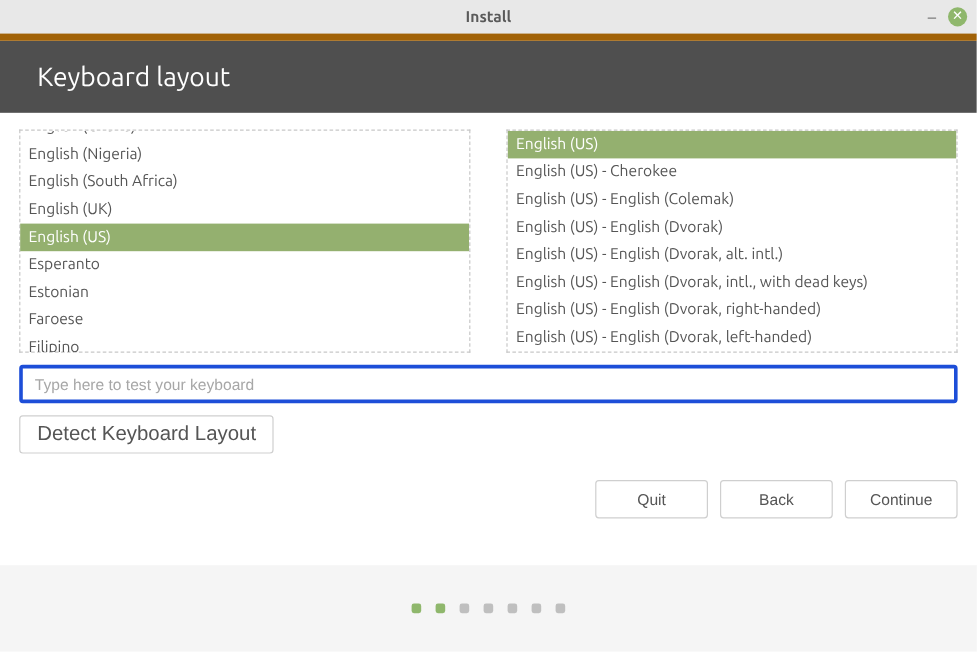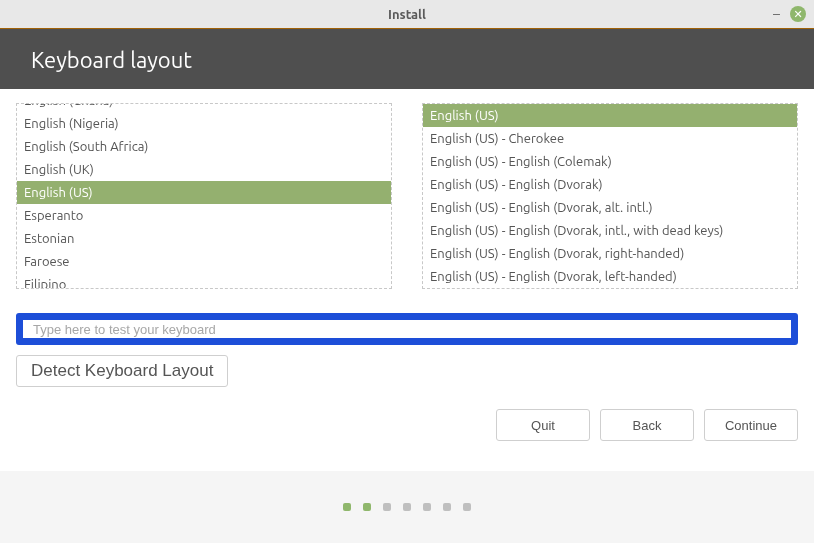--- a/index.html
+++ b/index.html
@@ -11,21 +11,21 @@
     width: 814px;
     height: 543px;
     overflow: hidden;
   }
   .titlebar {
     height: 28px;
     background: #e8e8e8;
     display: flex;
     align-items: center;
     position: relative;
-    border-bottom: 1px solid #a16207;
+    border-bottom: 6px solid #a16207;
   }
   .titlebar-title {
     position: absolute;
     left: 0; right: 0;
     text-align: center;
     font-size: 13px;
     font-weight: 600;
     color: #5a5a5a;
   }
   .window-controls {
@@ -114,25 +114,25 @@
     width: 8px;
   }
   .listbox::-webkit-scrollbar-track {
     background: #f0f0f0;
   }
   .listbox::-webkit-scrollbar-thumb {
     background: #bdbdbd;
     border-radius: 4px;
   }
   .test-input {
-    margin-top: 24px;
+    margin-top: 10px;
     width: 100%;
     box-sizing: border-box;
     height: 32px;
-    border: 7px solid #1d4ed8;
+    border: 3px solid #1d4ed8;
     border-radius: 3px;
     padding: 1px 10px;
     font-size: 13px;
     color: #555;
     background: #fff;
   }
   .test-input::placeholder {
     color: #a7a7a7;
   }
   .detect-btn {

